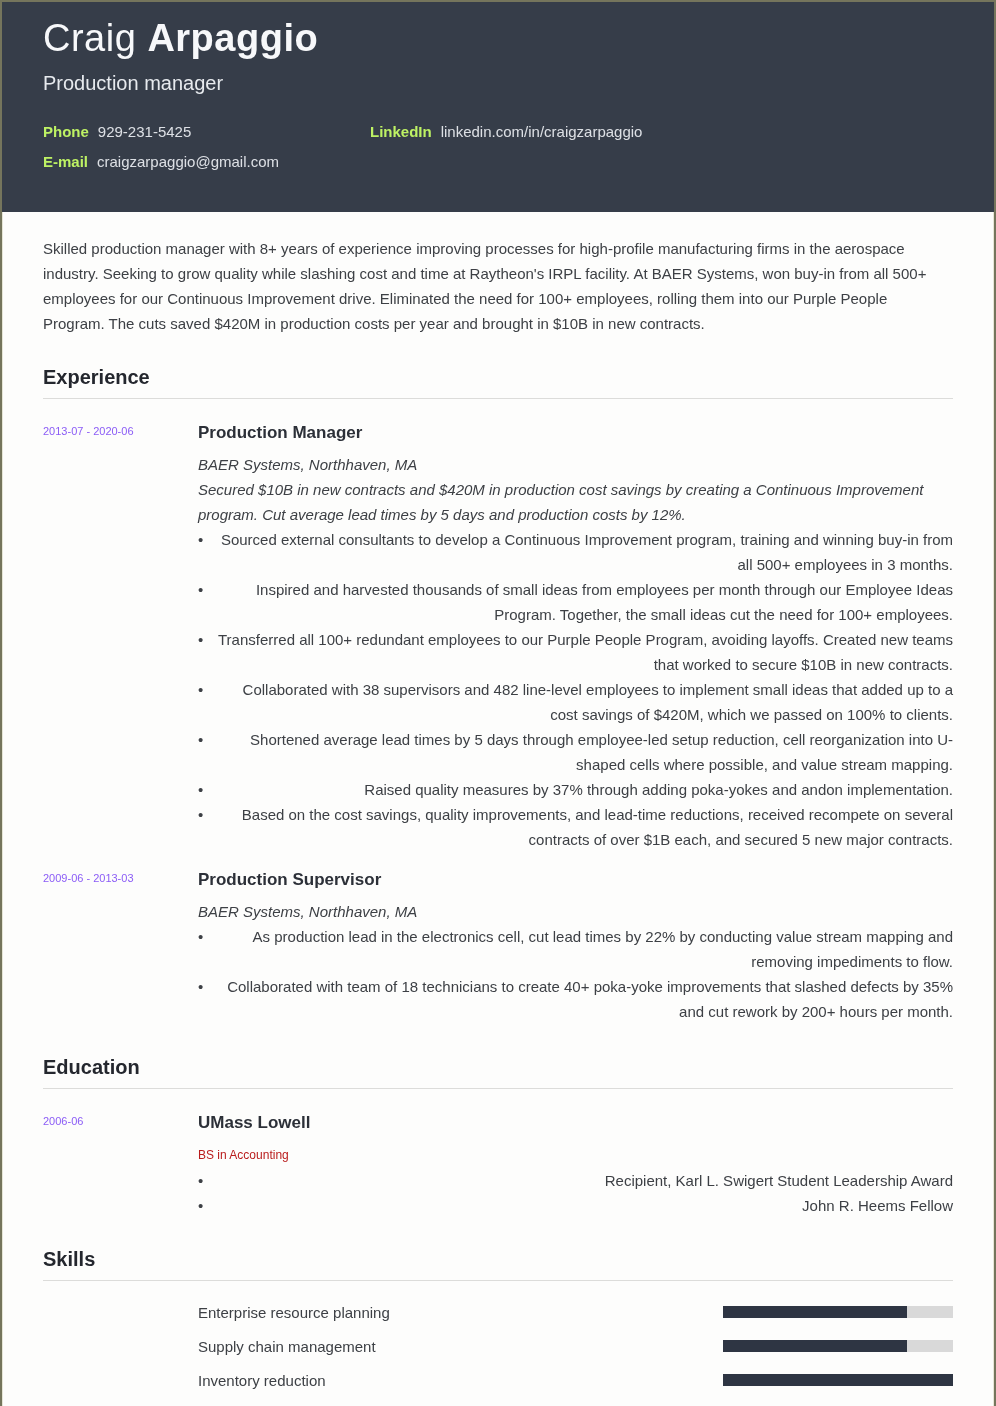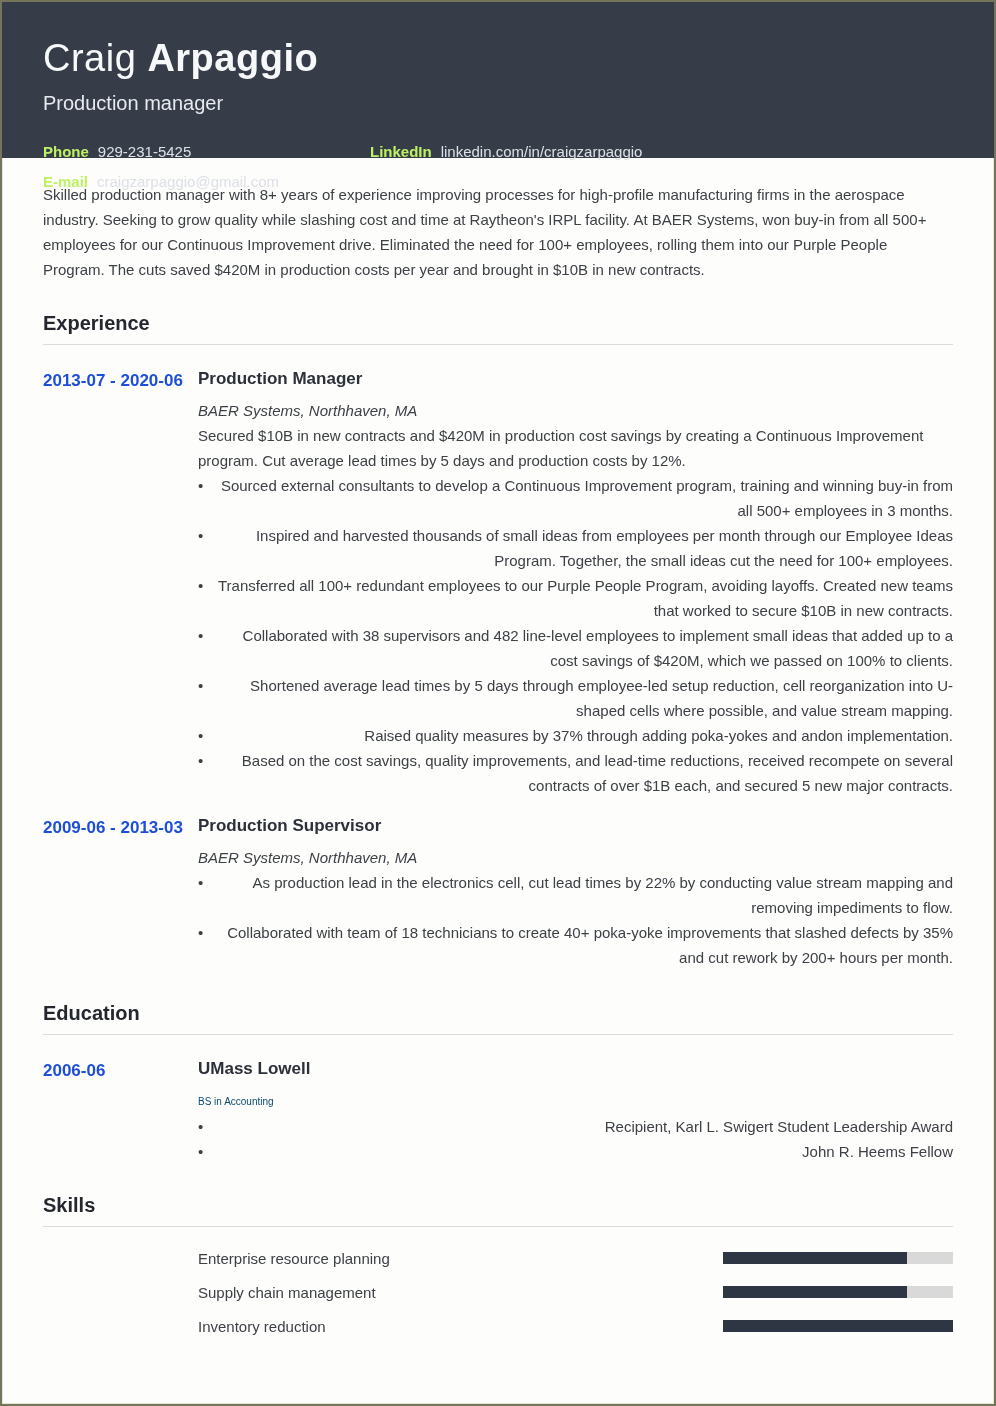--- a/index.html
+++ b/index.html
@@ -15,22 +15,22 @@
     min-height: 1406px;
     background: #fdfdfc;
     border: 2px solid #75755c;
     box-shadow: inset 0 0 0 1px #e6e6d6;
   }
 
   
   .header {
     background: #363d49;
     color: #f4f5f7;
-    height: 156px;
-    padding: 36px 41px 0 41px;
+    height: 210px;
+    padding: 16px 41px 0 41px;
   }
   .name {
     font-size: 38px;
     line-height: 1.1;
     font-weight: 400;
     letter-spacing: 0.5px;
     color: #f7f8fa;
   }
   .name .last { font-weight: 700; }
   .job-title {
@@ -71,38 +71,39 @@
     border-top: 1px solid #dcdcda;
     margin-top: 9px;
   }
 
   .entry {
     display: grid;
     grid-template-columns: 155px 1fr;
     margin-top: 24px;
   }
   .entry-dates {
-    font-size: 17px;
-    font-weight: 700;
-    color: #1d4ed8;
+    font-size: 11px;
+    font-weight: 400;
+    color: #8b5cf6;
     padding-top: 2px;
   }
   .entry-title {
     font-size: 17px;
     font-weight: 700;
     color: #2c3038;
   }
   .entry-company {
     font-style: italic;
     font-size: 15px;
     line-height: 25px;
     margin-top: 9px;
     color: #3d4045;
   }
   .entry-intro {
+    font-style: italic;
     font-size: 15px;
     line-height: 25px;
     color: #3d4045;
   }
   ul.bullets {
     list-style: none;
     font-size: 15px;
     line-height: 25px;
     color: #3d4045;
     text-align: right;
@@ -112,24 +113,24 @@
     padding-left: 13px;
   }
   ul.bullets li::before {
     content: "\2022";
     position: absolute;
     left: 0;
     color: #3d4045;
   }
 
   .edu-degree {
-    font-size: 10px;
+    font-size: 12px;
     line-height: 25px;
     margin-top: 10px;
-    color: #0c4a6e;
+    color: #b91c1c;
   }
 
   
   .skills-list { margin-top: 14px; padding-left: 155px; }
   .skill-row {
     display: flex;
     align-items: center;
     justify-content: space-between;
     height: 34px;
   }

